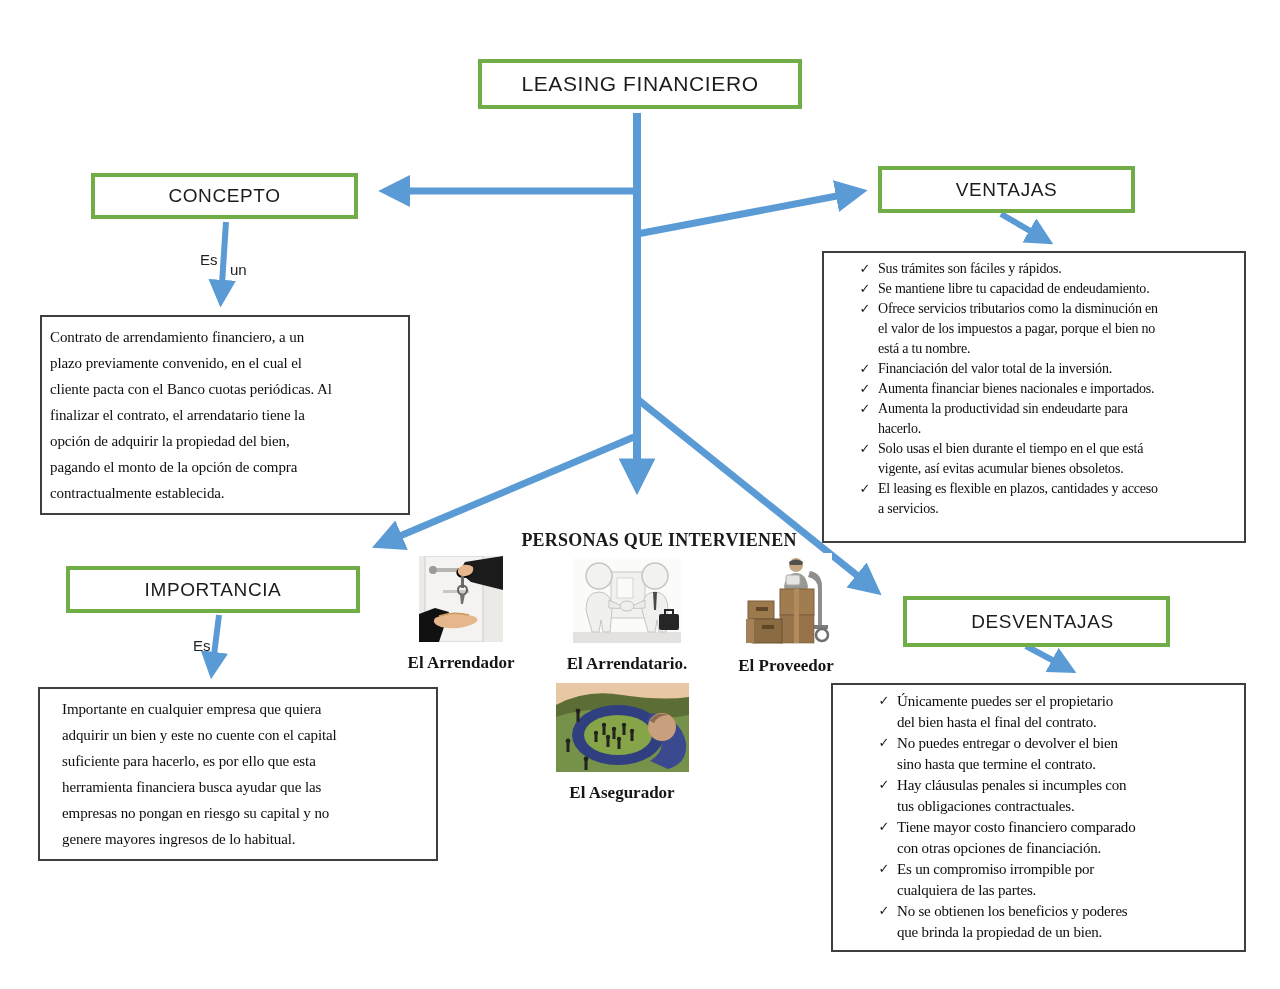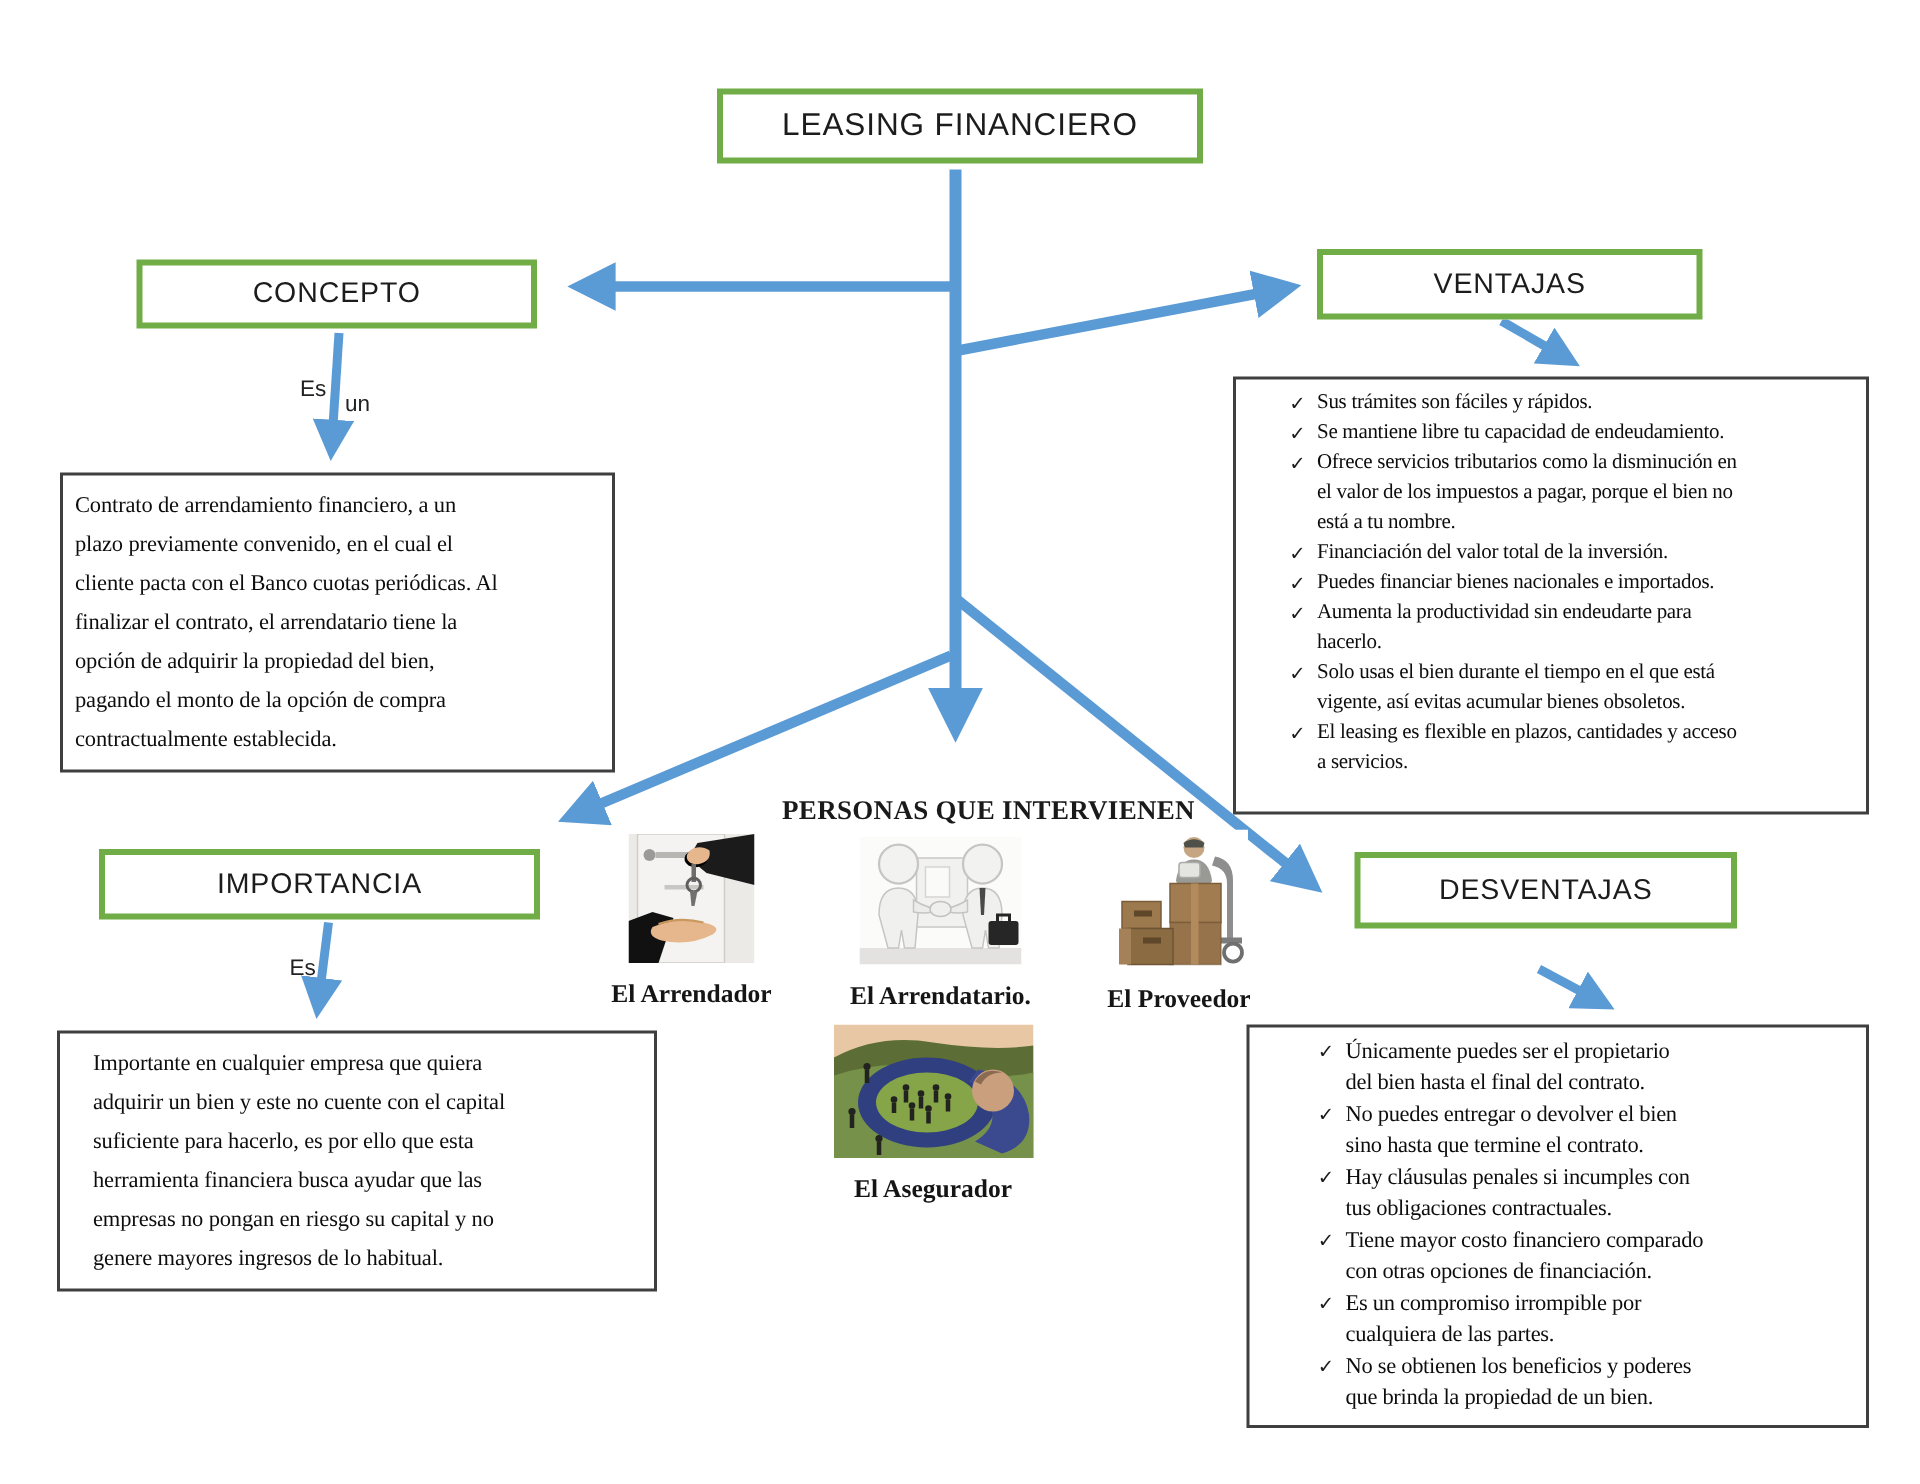--- a/index.html
+++ b/index.html
@@ -94,21 +94,21 @@
       <span class="check-text pre">Ofrece servicios tributarios como la disminución en
 el valor de los impuestos a pagar, porque el bien no
 está a tu nombre.</span>
     </div>
       <div class="check-item">
       <span class="check">✓</span>
       <span class="check-text pre">Financiación del valor total de la inversión.</span>
     </div>
       <div class="check-item">
       <span class="check">✓</span>
-      <span class="check-text pre">Puedes financiar bienes nacionales e importados.</span>
+      <span class="check-text pre">Aumenta financiar bienes nacionales e importados.</span>
     </div>
       <div class="check-item">
       <span class="check">✓</span>
       <span class="check-text pre">Aumenta la productividad sin endeudarte para
 hacerlo.</span>
     </div>
       <div class="check-item">
       <span class="check">✓</span>
       <span class="check-text pre">Solo usas el bien durante el tiempo en el que está
 vigente, así evitas acumular bienes obsoletos.</span>
@@ -124,21 +124,21 @@
     <span>IMPORTANCIA</span>
   </div>
   <span class="connector-label" style="left:193px;top:637px;">Es</span>
   <div class="node text-box para pre" style="left:38px;top:687px;width:366px;min-height:147px;padding-left:22px;">Importante en cualquier empresa que quiera
 adquirir un bien y este no cuente con el capital
 suficiente para hacerlo, es por ello que esta
 herramienta financiera busca ayudar que las
 empresas no pongan en riesgo su capital y no
 genere mayores ingresos de lo habitual.</div>
 
-  <div class="node green-box" style="left:903px;top:568px;width:247px;height:43px;">
+  <div class="node green-box" style="left:903px;top:596px;width:247px;height:43px;padding-left:12px;">
     <span>DESVENTAJAS</span>
   </div>
   <div class="node text-box check-list d-list" style="left:831px;top:683px;width:405px;height:255px;">
       <div class="check-item">
       <span class="check">✓</span>
       <span class="check-text pre">Únicamente puedes ser el propietario
 del bien hasta el final del contrato.</span>
     </div>
       <div class="check-item">
       <span class="check">✓</span>

